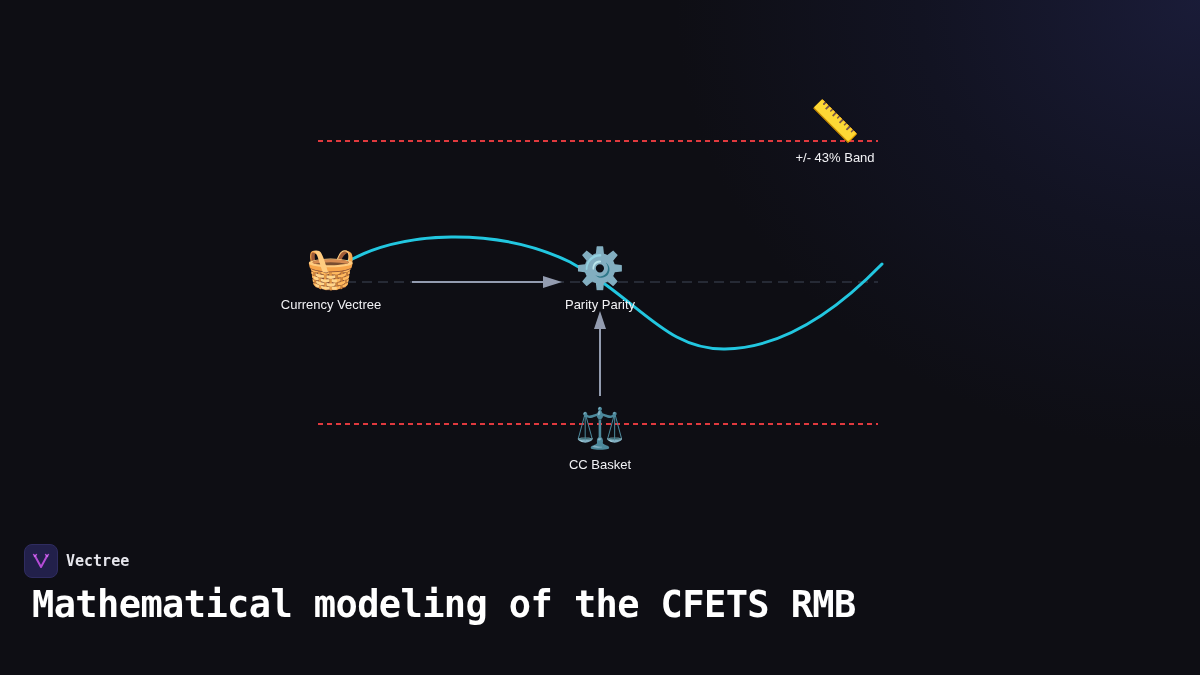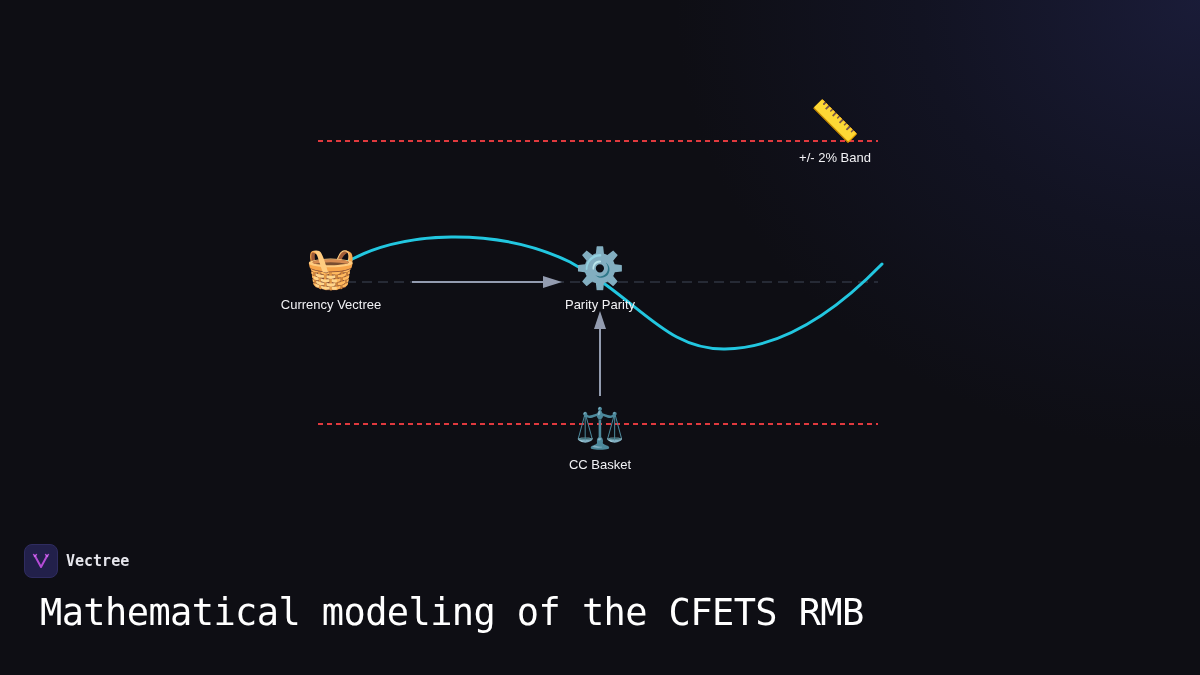--- a/index.html
+++ b/index.html
@@ -69,23 +69,23 @@
       font-family: "DejaVu Sans Mono", "Liberation Mono", monospace;
       font-weight: bold;
       font-size: 15px;
       color: #e6e6ec;
       text-align: center;
     }
     .title {
       position: absolute;
       left: 24px;
       top: 580px;
-      margin: 16px;
+      margin: 8px;
       font-family: "DejaVu Sans Mono", "Liberation Mono", monospace;
-      font-weight: normal;
+      font-weight: bold;
       font-size: 37px;
       line-height: 34px;
       color: #ffffff;
       letter-spacing: -0.6px;
     }
     .title span { display: block; }
     .url {
       position: absolute;
       right: 24px;
       top: 624px;
@@ -116,21 +116,21 @@
 
     <line x1="412" y1="282" x2="544" y2="282" stroke="#939cb0" stroke-width="2"></line>
     <path d="M 543 276 L 562 282 L 543 288 Z" fill="#939cb0"></path>
 
     <line x1="600" y1="396" x2="600" y2="328" stroke="#939cb0" stroke-width="2"></line>
     <path d="M 594 329 L 600 311 L 606 329 Z" fill="#939cb0"></path>
   </svg>
 
   <div class="node" style="left:835px; top:98px;">
     <span class="emoji">📏</span>
-    <span class="label">+/- 2% Band</span>
+    <span class="label">+/- 43% Band</span>
   </div>
 
   <div class="node" style="left:331px; top:245px;">
     <span class="emoji">🧺</span>
     <span class="label">Currency Vectree</span>
   </div>
 
   <div class="node" style="left:600px; top:245px;">
     <span class="emoji">⚙️</span>
     <span class="label">Parity Parity</span>

